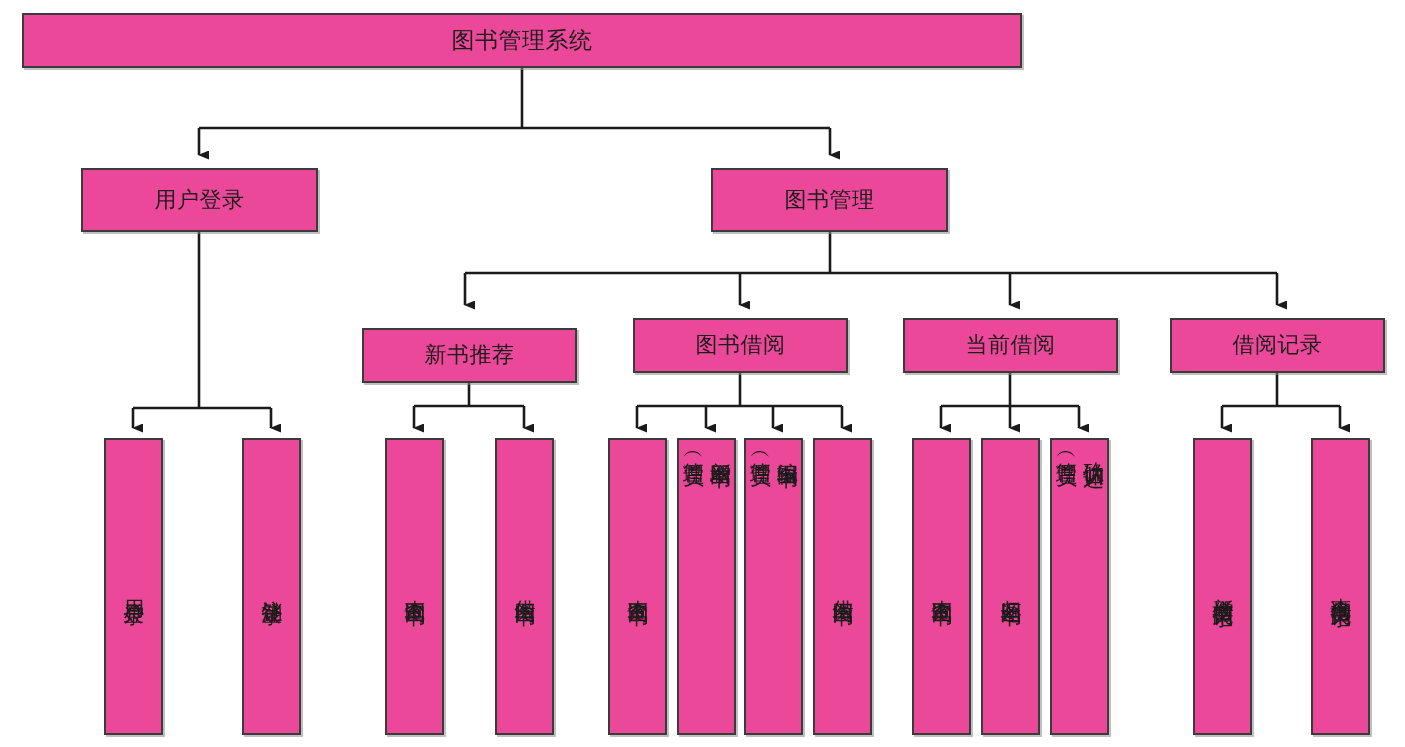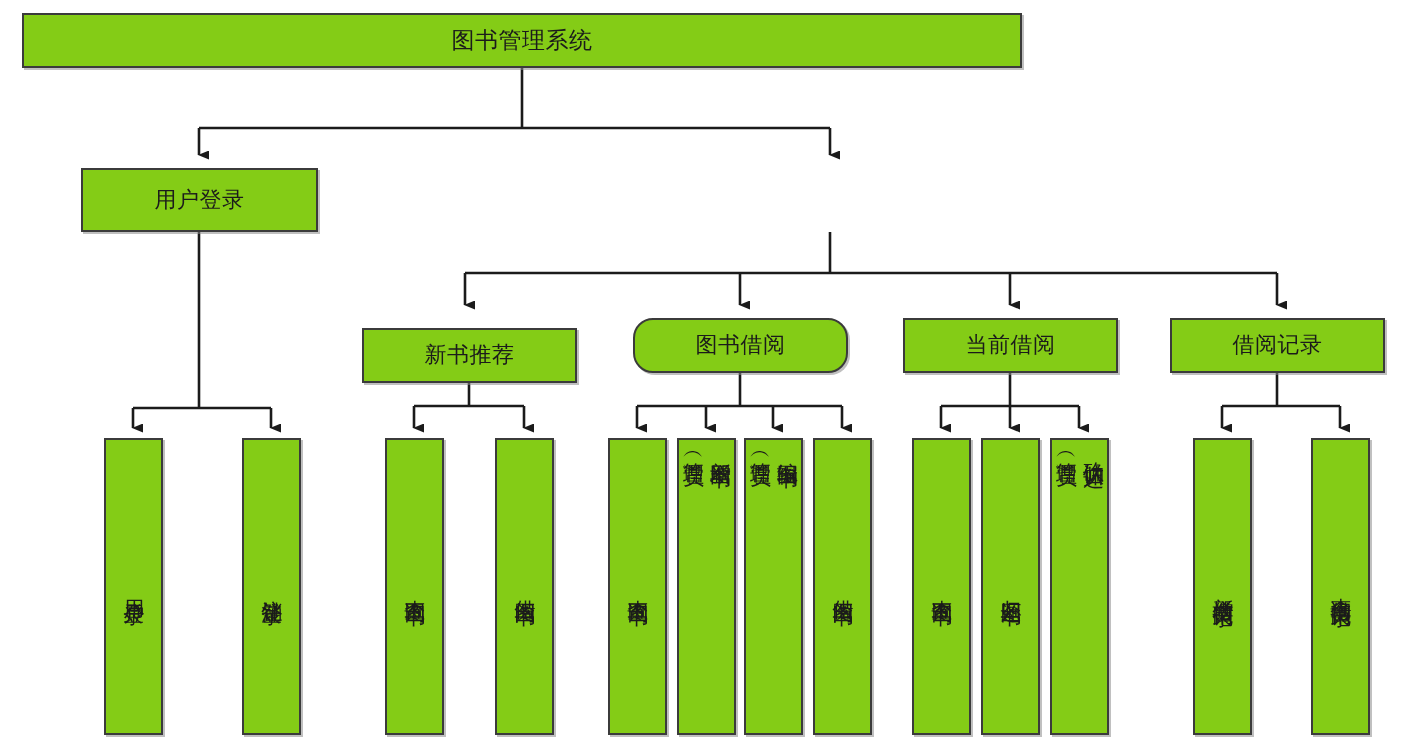--- a/index.html
+++ b/index.html
@@ -21,21 +21,21 @@
     position: absolute;
     left: 0;
     top: 0;
     width: 1405px;
     height: 747px;
     pointer-events: none;
   }
   .node {
     position: absolute;
     box-sizing: border-box;
-    background: #84cc16;
+    background: #ec4899;
     border: 2.5px solid #3b3b3b;
     box-shadow: 2px 2px 0 rgba(140,140,140,0.55);
     display: flex;
     align-items: center;
     justify-content: center;
     color: #1b1b1b;
     z-index: 2;
   }
   .node .lbl {
     display: block;
@@ -135,25 +135,28 @@
     </g>
   </svg>
 
   <div class="node h root" style="left:22px; top:13px; width:1000px; height:55px;">
     <span class="lbl">图书管理系统</span>
   </div>
 
   <div class="node h" style="left:81px; top:168px; width:237px; height:64px;">
     <span class="lbl">用户登录</span>
   </div>
+  <div class="node h" style="left:711px; top:168px; width:237px; height:64px;">
+    <span class="lbl">图书管理</span>
+  </div>
 
   <div class="node h" style="left:362px; top:328px; width:215px; height:55px;">
     <span class="lbl">新书推荐</span>
   </div>
-  <div class="node h" style="left:633px; top:318px; width:215px; height:55px;border-radius:20px;">
+  <div class="node h" style="left:633px; top:318px; width:215px; height:55px;">
     <span class="lbl">图书借阅</span>
   </div>
   <div class="node h" style="left:903px; top:318px; width:215px; height:55px;">
     <span class="lbl">当前借阅</span>
   </div>
   <div class="node h" style="left:1170px; top:318px; width:215px; height:55px;">
     <span class="lbl">借阅记录</span>
   </div>
 
   <div class="node v tall-center" style="left:104px; top:438px; width:59px; height:297px;">

